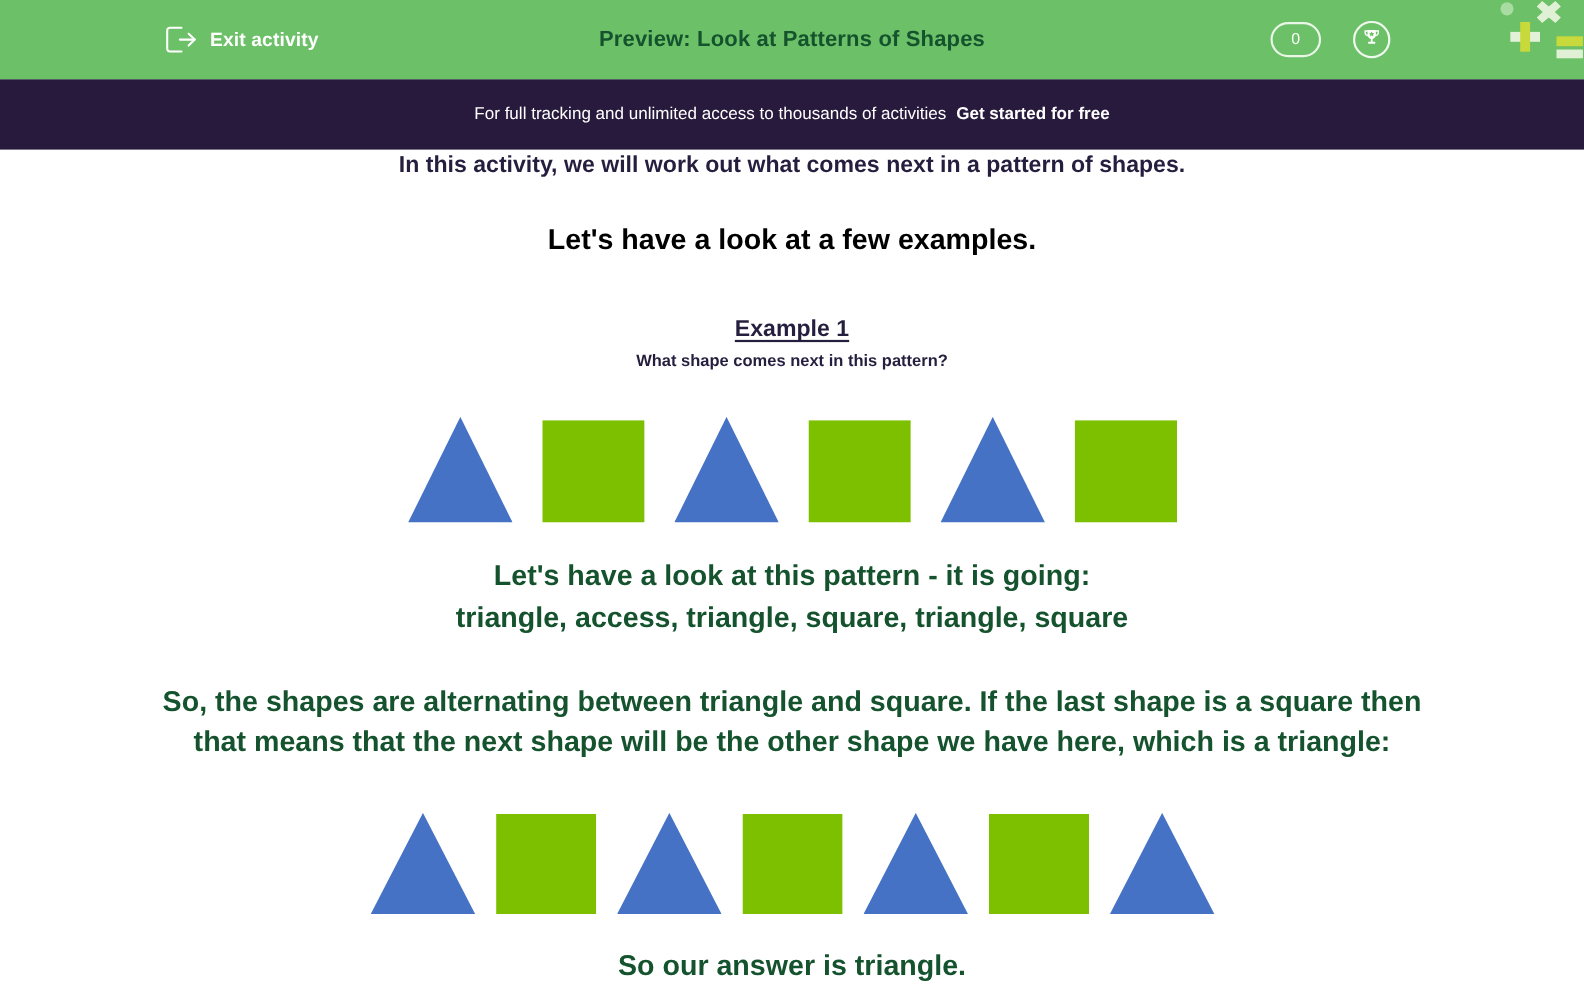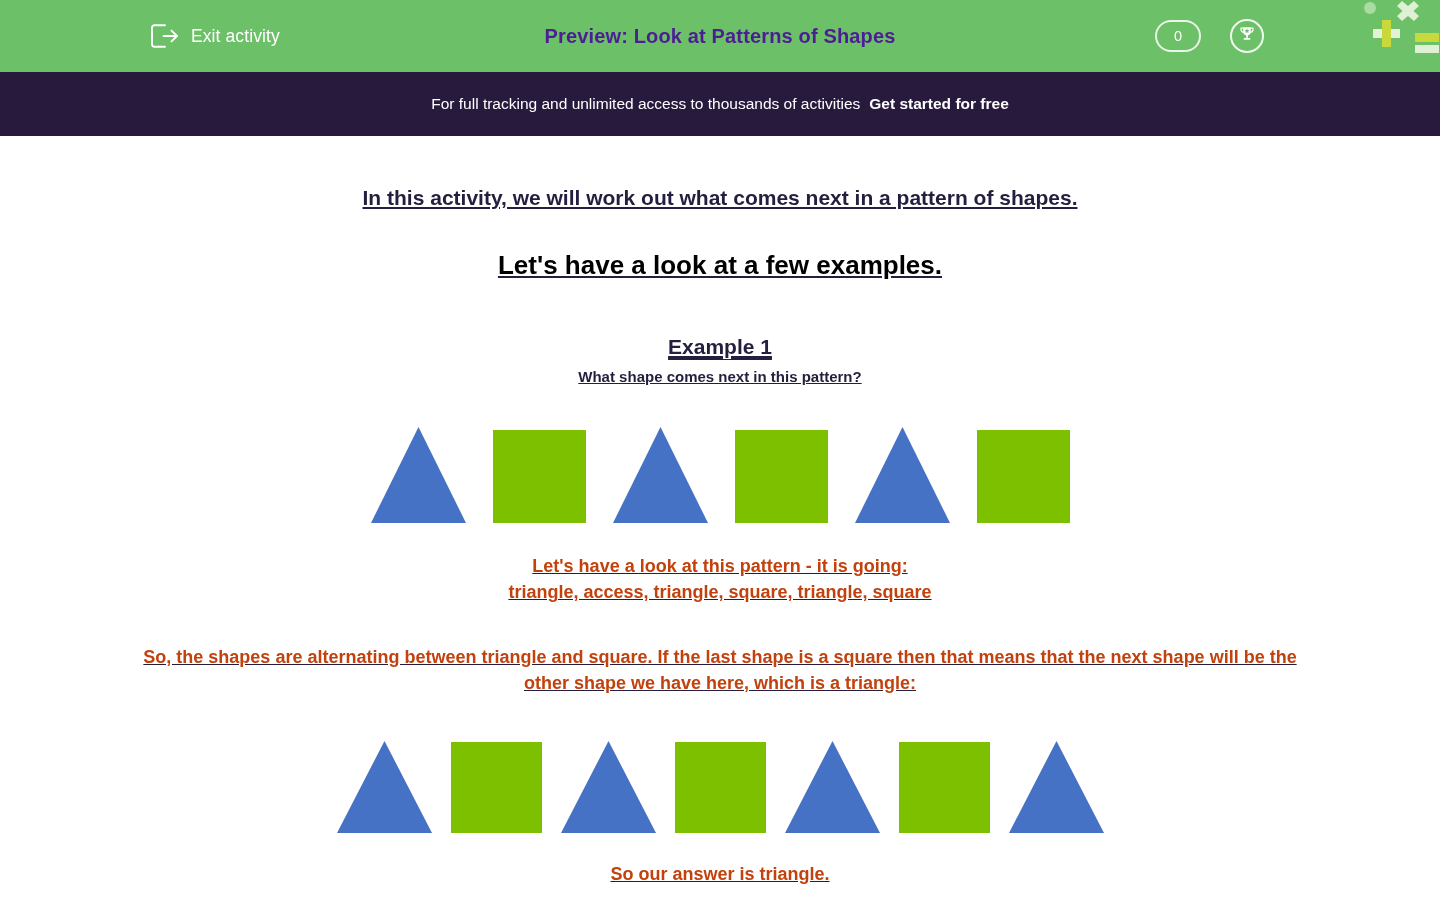--- a/index.html
+++ b/index.html
@@ -28,32 +28,32 @@
     align-items: center;
     gap: 11px;
     margin-left: 150px;
     cursor: pointer;
     z-index: 3;
   }
   .exit-icon { display: block; width: 30px; height: 28px; }
   .exit-label {
     color: #ffffff;
     font-size: 17.5px;
-    font-weight: 400;
+    font-weight: 700;
     letter-spacing: 0.1px;
     white-space: nowrap;
   }
 
   .header-title {
     position: absolute;
     left: 0; right: 0;
     top: 50%;
     transform: translateY(-50%);
     text-align: center;
-    color: #4c1d95;
+    color: #14532d;
     font-size: 20px;
     font-weight: 700;
     letter-spacing: 0.15px;
     z-index: 2;
   }
 
   .header-right {
     position: absolute;
     right: 0;
     top: 0;
@@ -104,22 +104,20 @@
     color: #ffffff;
     font-size: 15.5px;
   }
   .banner-cta { font-weight: 700; margin-left: 9px; cursor: pointer; }
 
   
   .content {
     width: 1440px;
     text-align: center;
     color: #251E3E;
-    padding-top: 48px;
-    text-decoration: underline;
   }
 
   .line-intro {
     font-size: 21px;
     font-weight: 700;
     line-height: 1.35;
     color: #251E3E;
   }
   .line-sub {
     font-size: 26px;
@@ -148,24 +146,24 @@
     align-items: flex-end;
     justify-content: center;
     margin: 0 auto;
   }
   .shape-row-1 { margin-top: 42px; gap: 27px; }
   .shape-row-2 { margin-top: 45px; gap: 19px; }
 
   .shape { display: block; }
 
   .para {
-    font-size: 18px;
+    font-size: 26px;
     font-weight: 700;
     line-height: 1.45;
-    color: #c2410c;
+    color: #14532d;
   }
   .para-1 { margin-top: 30px; }
   .para-2 { margin-top: 38px; width: 1180px; margin-left: auto; margin-right: auto; }
   .para-3 { margin-top: 28px; }
 </style>
 </head>
 <body>
 
 <div class="header">
 

